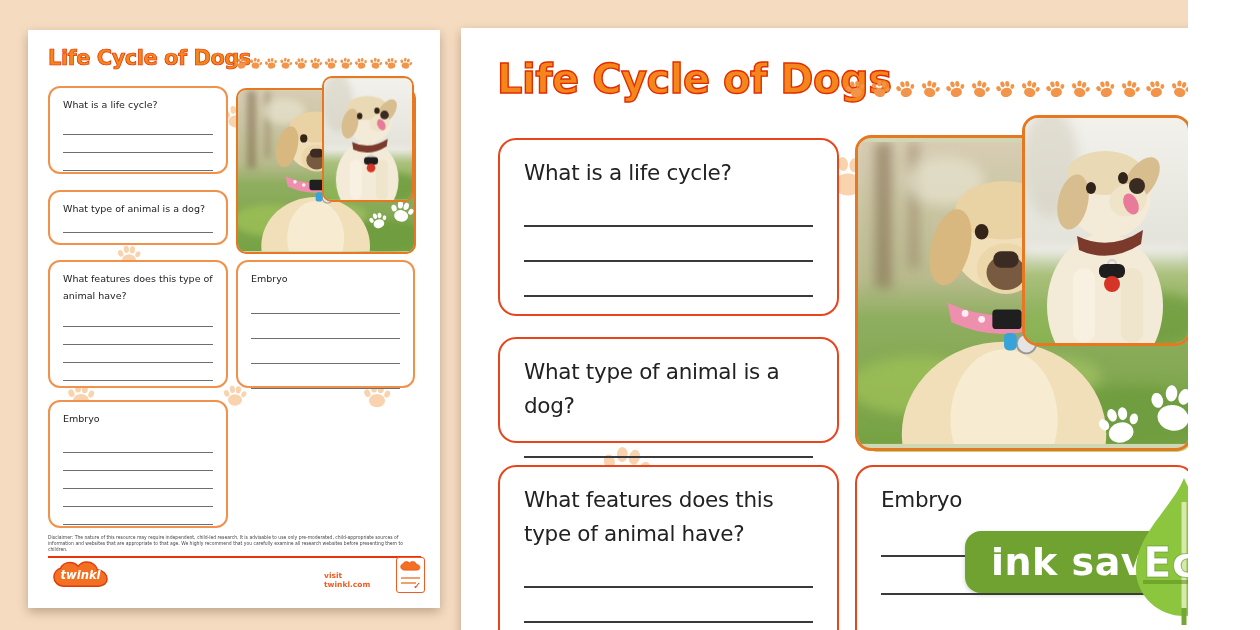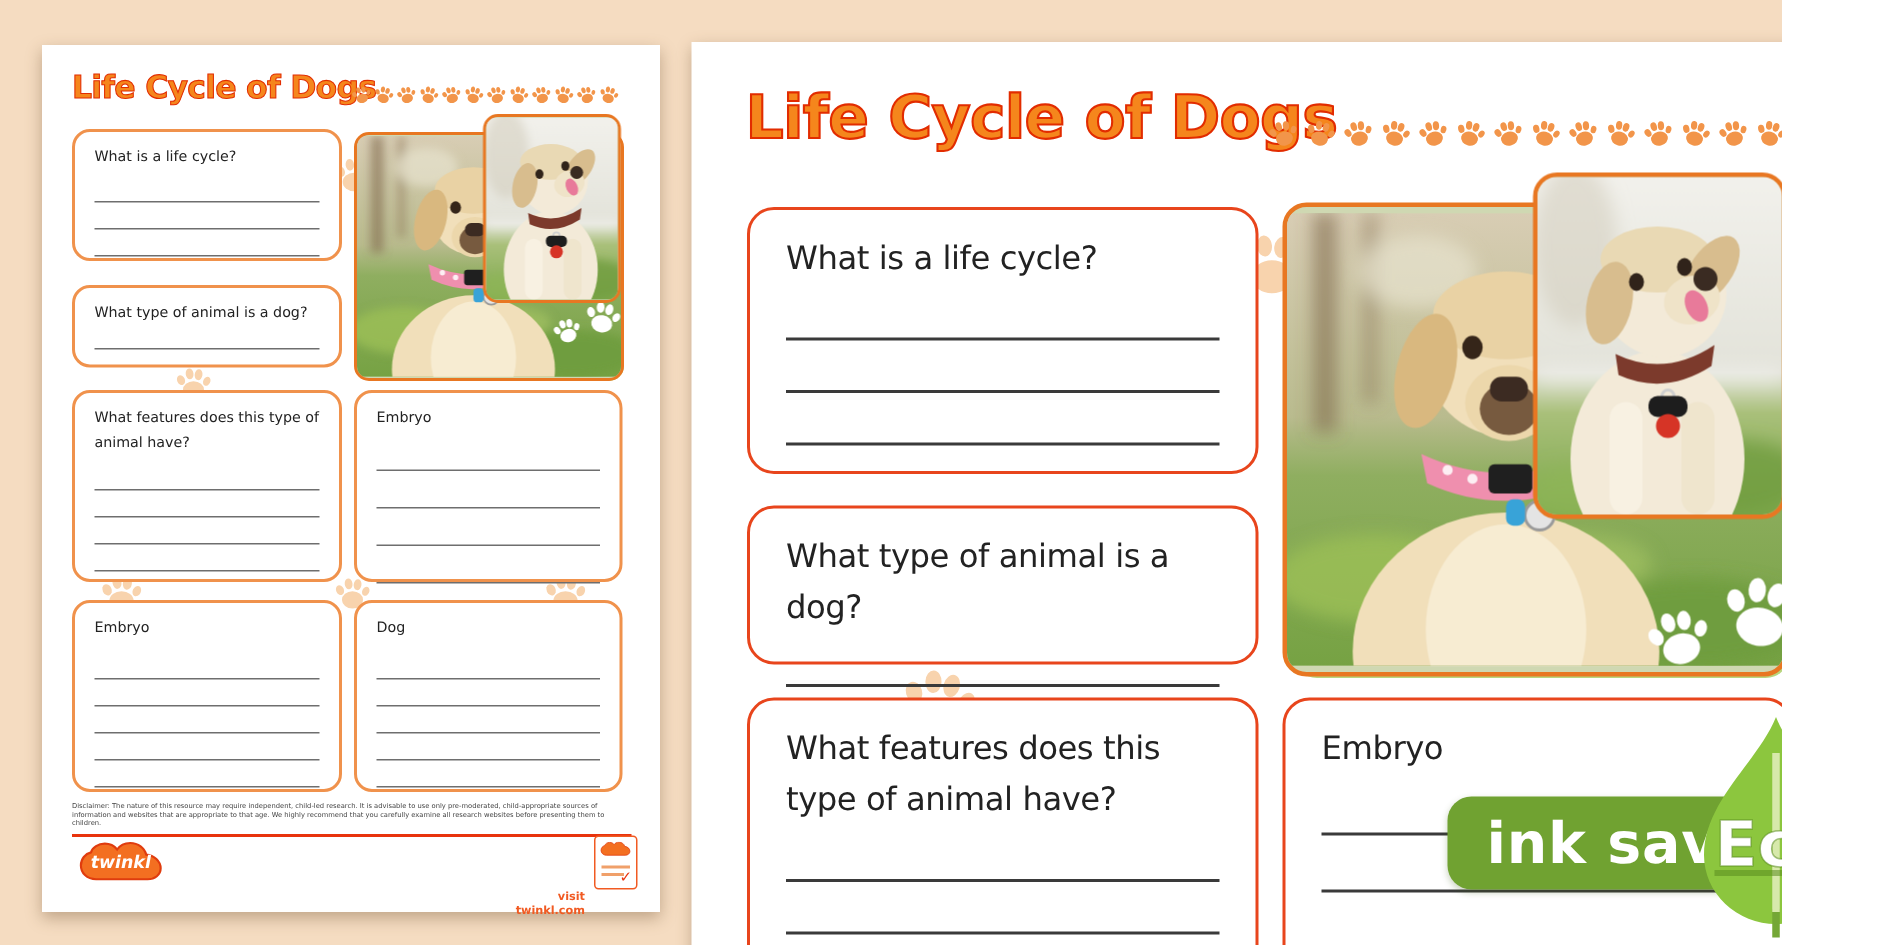--- a/index.html
+++ b/index.html
@@ -269,30 +269,20 @@
     <div class="qbox qbox-l" style="left:208px;top:230px;width:179px;height:128px">
       <div class="q q-l">Embryo</div>
       <div class="lines lines-l24" style="margin-top:2px">
           <div class="wline"></div>
           <div class="wline"></div>
           <div class="wline"></div>
           <div class="wline"></div>
         </div>
     </div>
 
-    <div class="qbox qbox-l" style="left:208px;top:370px;width:179px;height:128px">
-      <div class="q q-l">Dog</div>
-      <div class="lines lines-l" style="margin-top:8px">
-          <div class="wline"></div>
-          <div class="wline"></div>
-          <div class="wline"></div>
-          <div class="wline"></div>
-          <div class="wline"></div>
-        </div>
-    </div>
 
     <div class="photo-shadow" style="left:212px;top:62px;width:176px;height:162px;border-radius:10px"></div>
     <div class="photo" style="left:208px;top:58px;width:176px;height:162px;border-width:2px;border-radius:10px">
       <svg class="scene" viewBox="0 0 340 310">
           <use href="#scene-adult"></use>
         </svg>
       <svg class="paw paw-white paw-abs" style="left:130px;top:120px;width:20px;height:20px;transform:rotate(-14deg)" viewBox="0 0 100 100">
           <use href="#paw-shape"></use>
         </svg>
       <svg class="paw paw-white paw-abs" style="left:151px;top:108px;width:26px;height:26px;transform:rotate(10deg)" viewBox="0 0 100 100">
@@ -306,21 +296,21 @@
     </div>
 
     <div class="disclaimer-wrap" style="left:20px;top:505px;width:372px;height:18px;overflow:hidden">
       <p class="disclaimer">Disclaimer: The nature of this resource may require independent, child-led research. It is advisable to use only pre-moderated, child-appropriate sources of information and websites that are appropriate to that age. We highly recommend that you carefully examine all research websites before presenting them to children.</p>
     </div>
     <div class="redrule" style="left:20px;top:526px;width:373px"></div>
     <svg class="twinkl-logo" style="left:24px;top:531px;width:58px;height:30px" viewBox="0 0 120 62">
       <use href="#cloud-shape"></use>
       <text class="cloud-text" x="59" y="37">twinkl</text>
     </svg>
-    <div class="visit" style="left:296px;top:563px;width:66px;text-align:right">visit twinkl.com</div>
+    <div class="visit" style="left:296px;top:541px;width:66px;">visit twinkl.com</div>
     <div class="mini-badge" style="left:368px;top:527px;width:29px;height:36px">
       <svg style="position:absolute;left:3px;top:3px;width:21px;height:11px" viewBox="0 0 120 62">
           <use href="#cloud-shape"></use>
         </svg>
       <div class="mb-line" style="left:4px;top:19px;width:19px"></div>
       <div class="mb-line" style="left:4px;top:24px;width:15px"></div>
       <div class="mb-check" style="left:16px;top:22px">✓</div>
     </div>
   </section>
 

